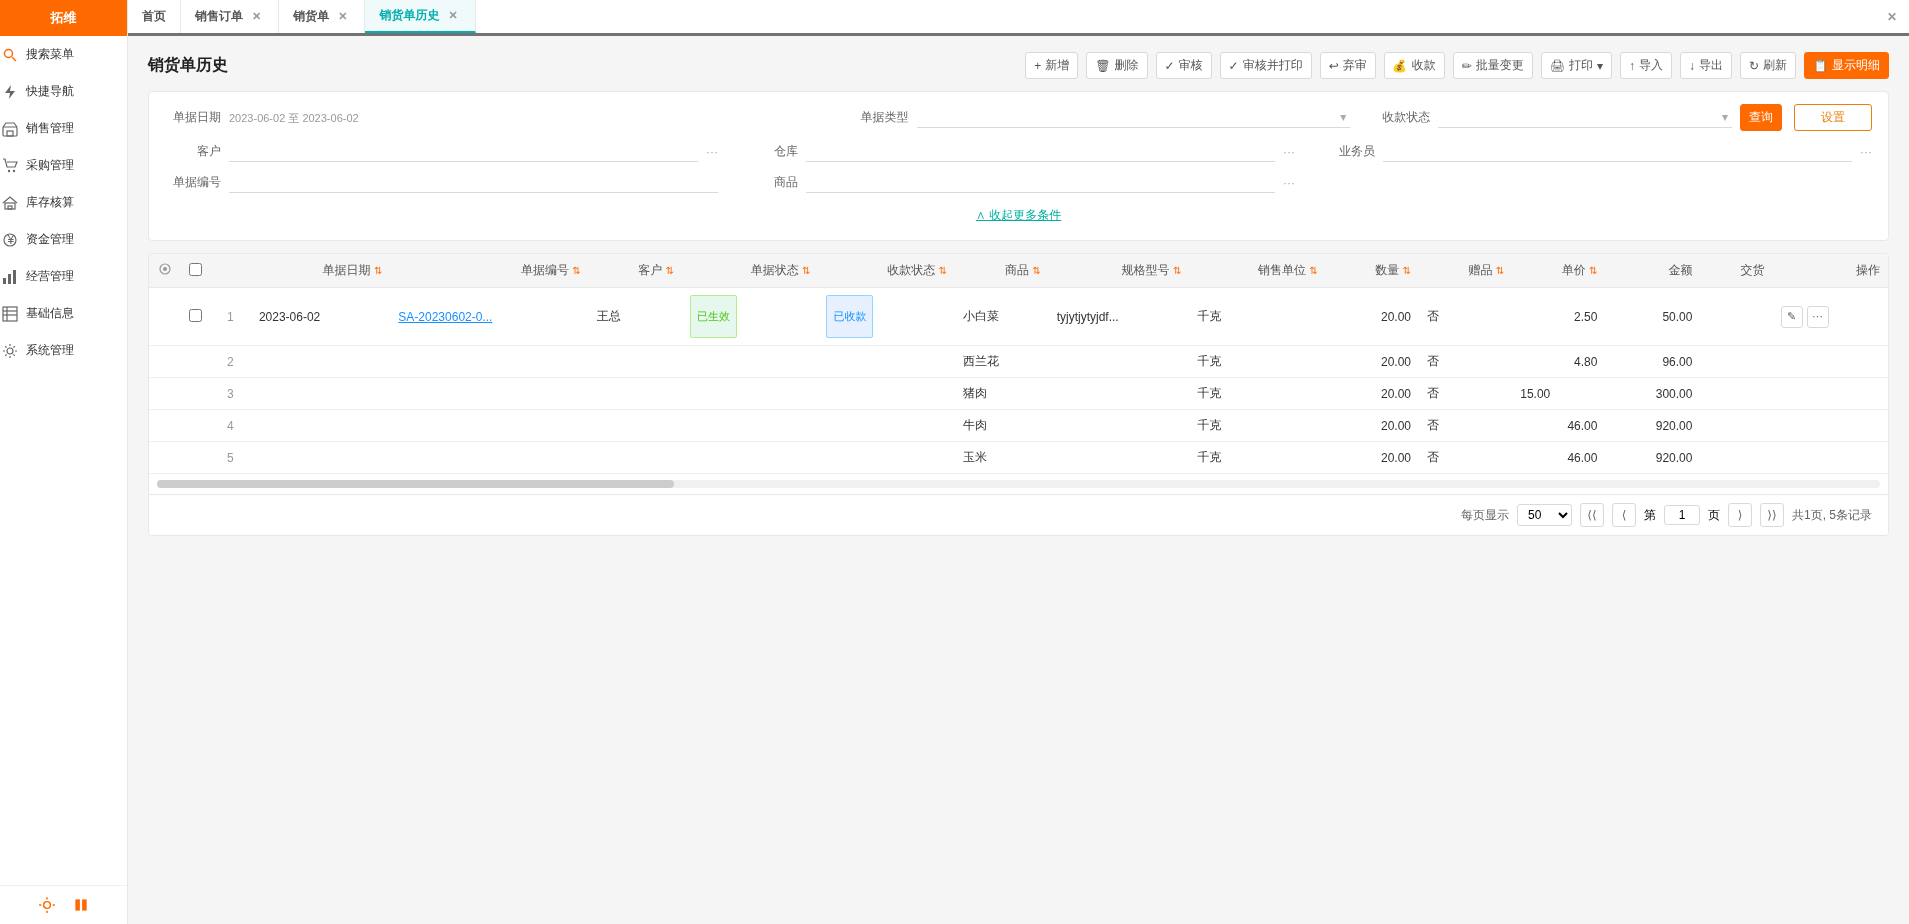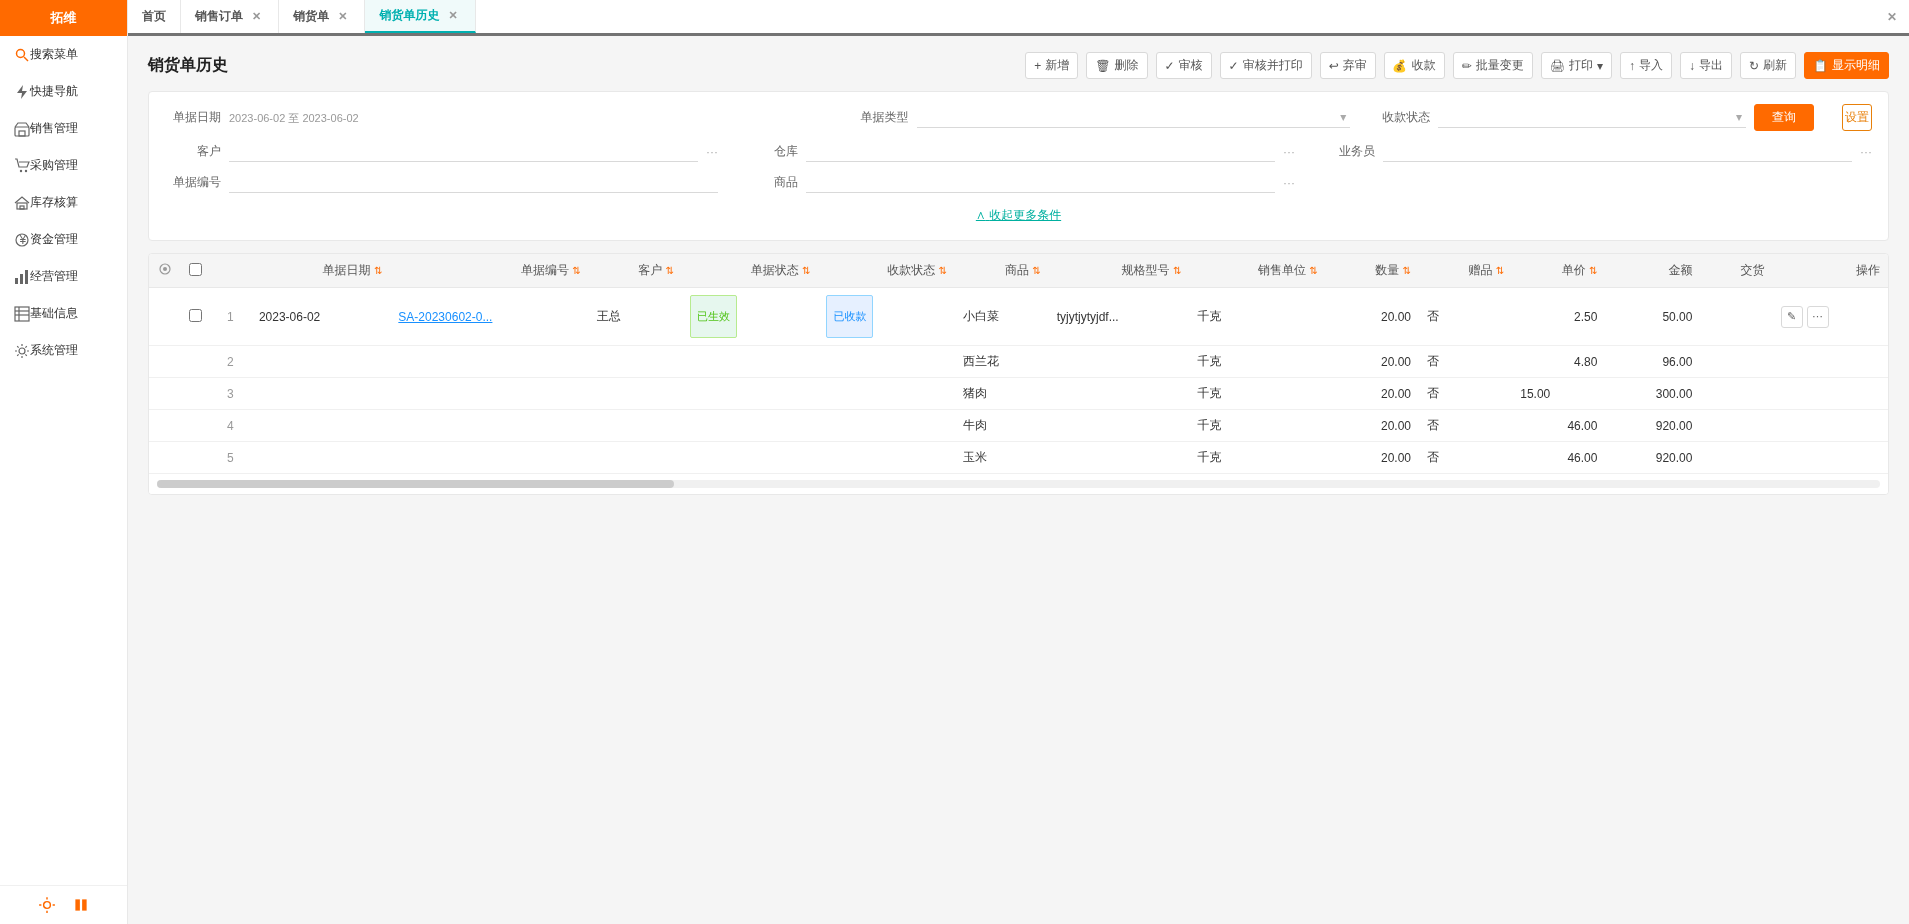--- a/index.html
+++ b/index.html
@@ -21,22 +21,22 @@
       display: flex;
       align-items: center;
       justify-content: center;
       color: #fff;
       font-size: 13px;
       font-weight: bold;
     }
     .sidebar-item {
       display: flex;
       align-items: center;
-      gap: 0;
-      padding: 10px 14px;
+      gap: 8px;
+      padding: 10px 2px;
       cursor: pointer;
       color: #333;
       transition: background 0.2s;
     }
     .sidebar-icon { width: 16px; height: 16px; flex-shrink: 0; }
     .sidebar-bottom {
       margin-top: auto;
       border-top: 1px solid #f0f0f0;
       display: flex;
       align-items: center;
@@ -517,24 +517,24 @@
             <span></span>
             <span style="color:#aaa">▾</span>
           </div>
         </div>
         <div class="filter-item" style="flex:1.5">
           <span class="filter-label">收款状态</span>
           <div class="filter-select">
             <span></span>
             <span style="color:#aaa">▾</span>
           </div>
-          <button class="toolbar-btn orange" style="margin-left:0;padding:4px 17px;">
+          <button class="toolbar-btn orange" style="margin-left:0;padding:4px 8px;">
             <span>查询</span>
           </button>
-          <button class="toolbar-btn" style="margin-left:20px;padding:4px 2px;border:1px solid #e8800a;color:#e8800a;">
+          <button class="toolbar-btn" style="margin-left:4px;padding:4px 26px;border:1px solid #e8800a;color:#e8800a;">
             <span>设置</span>
           </button>
         </div>
       </div>
 
       <div class="filter-row">
         <div class="filter-item">
           <span class="filter-label">客户</span>
           <input class="filter-input" type="text" style="">
           <span class="dots">···</span>
@@ -785,16 +785,31 @@
           </tbody>
       </table>
 
 
       <div style="padding:4px 8px;background:#fff;border-top:1px solid #f0f0f0;">
         <div class="scrollbar-container">
           <div class="scrollbar-thumb"></div>
         </div>
       </div>
 
+      <div class="pagination-bar">
+        <span class="page-size-label">每页显示</span>
+        <select class="page-size-select">
+          <option>50</option>
+          <option>100</option>
+        </select>
+        <button class="page-btn">⟨⟨</button>
+        <button class="page-btn">⟨</button>
+        <span>第</span>
+        <input class="page-input" type="text" value="1" style="">
+        <span>页</span>
+        <button class="page-btn">⟩</button>
+        <button class="page-btn">⟩⟩</button>
+        <span class="page-info">共1页, 5条记录</span>
+      </div>
     </div>
 
   </div>
 </div>
 
 </body></html>

